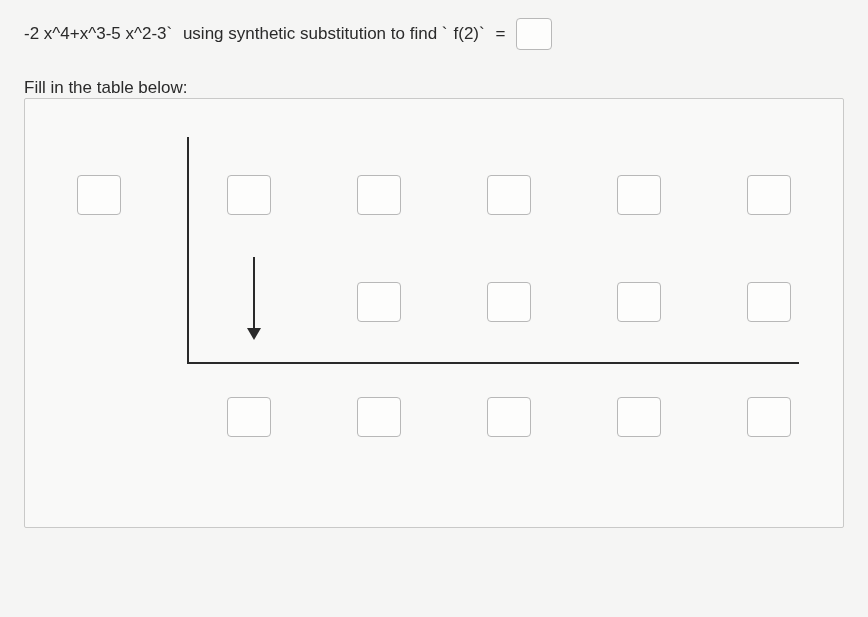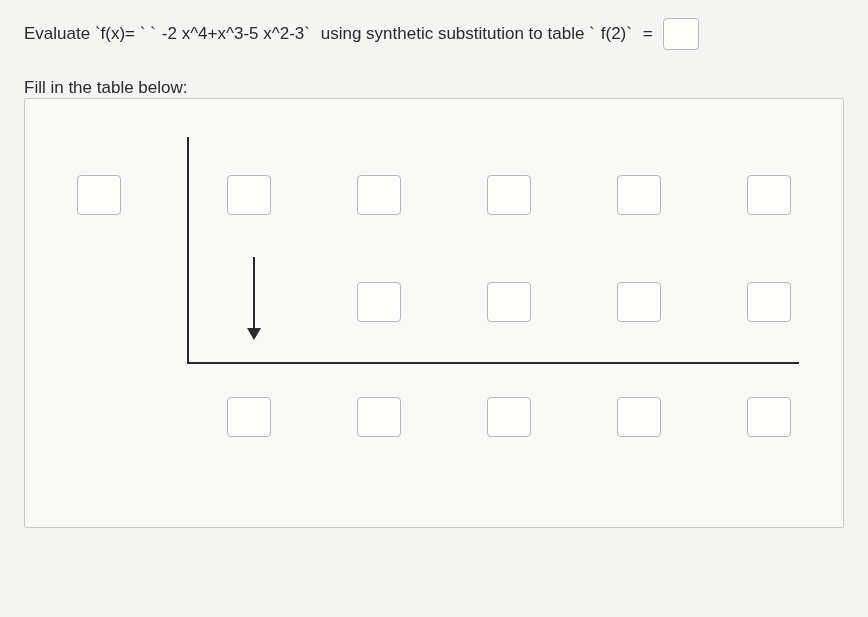--- a/index.html
+++ b/index.html
@@ -94,23 +94,22 @@
       border-left: 7px solid transparent;
       border-right: 7px solid transparent;
       border-top: 12px solid #2a2a2a;
       margin-top: -1px;
     }
   </style>
 </head>
 <body>
 
 <div class="question-line">
-  <span>Evaluate `f(x)= ` `</span>
   <span>-2 x^4+x^3-5 x^2-3` </span>
-  <span>using synthetic substitution to table `</span>
+  <span>using synthetic substitution to find `</span>
   <span>f(2)`</span>
   <span> = </span>
   <input type="text" class="answer-box" value="" style="">
 </div>
 
 <div class="sub-label">Fill in the table below:</div>
 
 <div class="table-container">
   <div class="syn-grid">
     <div class="vline"></div>

